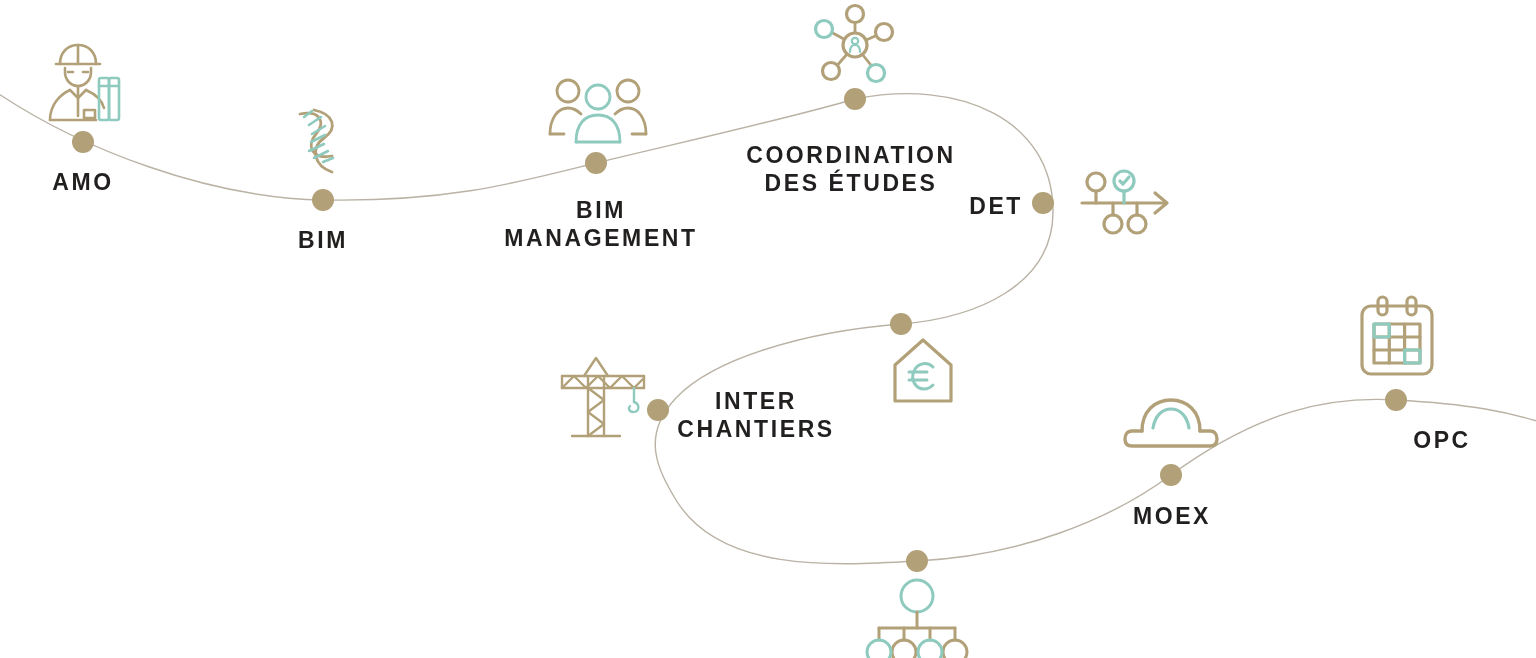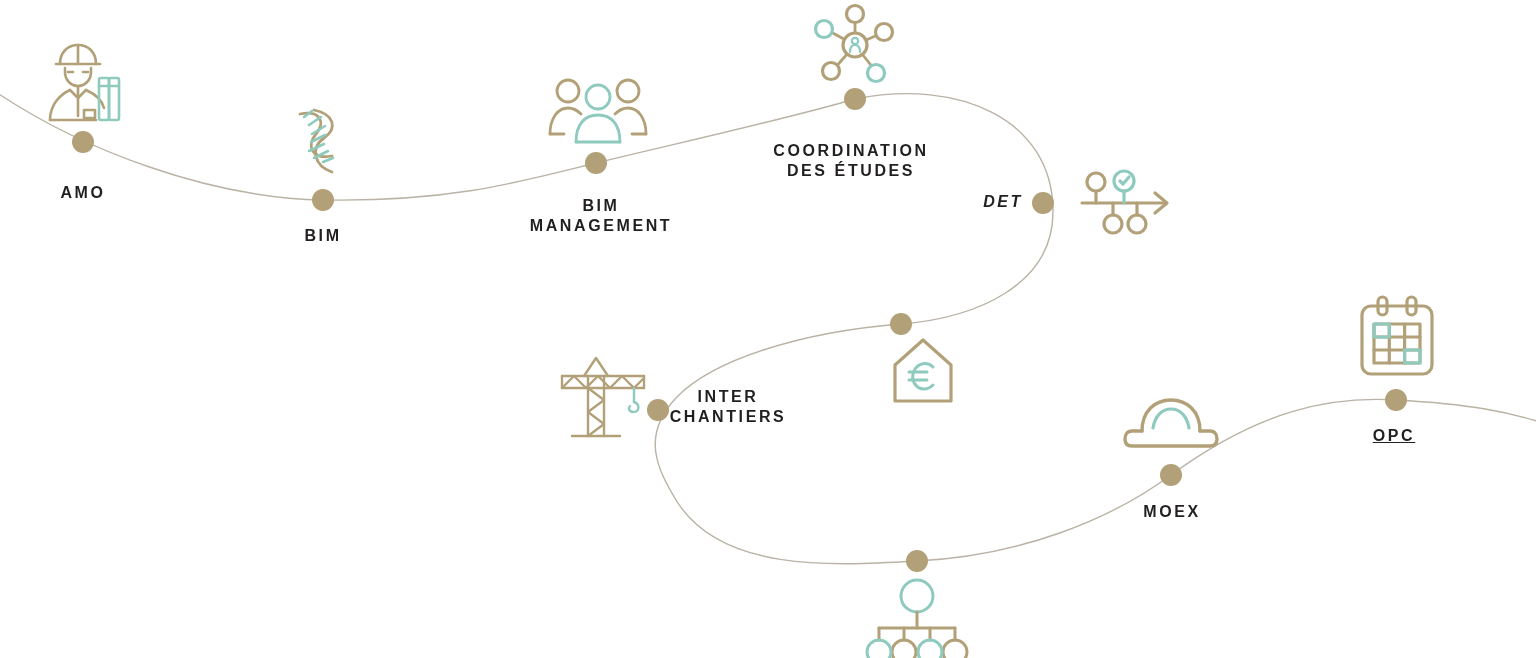--- a/index.html
+++ b/index.html
@@ -30,21 +30,21 @@
     width: 22px;
     height: 22px;
     border-radius: 50%;
     background: #b2a178;
     transform: translate(-50%, -50%);
   }
   .node-label {
     position: absolute;
     color: #221f1f;
     font-weight: bold;
-    font-size: 16px;
+    font-size: 23px;
     letter-spacing: 2.6px;
     line-height: 1.22;
     white-space: pre;
     text-align: center;
     transform: translate(-50%, 0);
   }
   .node-label.align-right {
     transform: translate(-100%, 0);
     text-align: right;
   }
@@ -262,25 +262,25 @@
   <div class="node-dot" style="left:323px; top:200px;"></div>
   <div class="node-dot" style="left:596px; top:163px;"></div>
   <div class="node-dot" style="left:855px; top:99px;"></div>
   <div class="node-dot" style="left:1043px;top:203px;"></div>
   <div class="node-dot" style="left:901px; top:324px;"></div>
   <div class="node-dot" style="left:658px; top:410px;"></div>
   <div class="node-dot" style="left:917px; top:561px;"></div>
   <div class="node-dot" style="left:1171px;top:475px;"></div>
   <div class="node-dot" style="left:1396px;top:400px;"></div>
 
-  <div class="node-label" style="left:83px;  top:168px;margin-top:15px;">AMO</div>
+  <div class="node-label" style="left:83px;  top:168px;">AMO</div>
   <div class="node-label" style="left:323px; top:226px;">BIM</div>
   <div class="node-label" style="left:601px; top:196px;">BIM
 MANAGEMENT</div>
   <div class="node-label" style="left:851px; top:141px;">COORDINATION
 DES ÉTUDES</div>
-  <div class="node-label align-right" style="left:1023px; top:192px;font-style:italic;">DET</div>
-  <div class="node-label" style="left:728px; top:387px;">INTER
+  <div class="node-label align-right" style="left:1023px; top:192px;">DET</div>
+  <div class="node-label" style="left:756px; top:387px;">INTER
 CHANTIERS</div>
   <div class="node-label" style="left:1172px; top:502px;text-align:right;">MOEX</div>
-  <div class="node-label" style="left:1394px; top:426px;text-decoration:underline;">OPC</div>
+  <div class="node-label" style="left:1442px; top:426px;">OPC</div>
 
 </div>
 
 </body></html>

